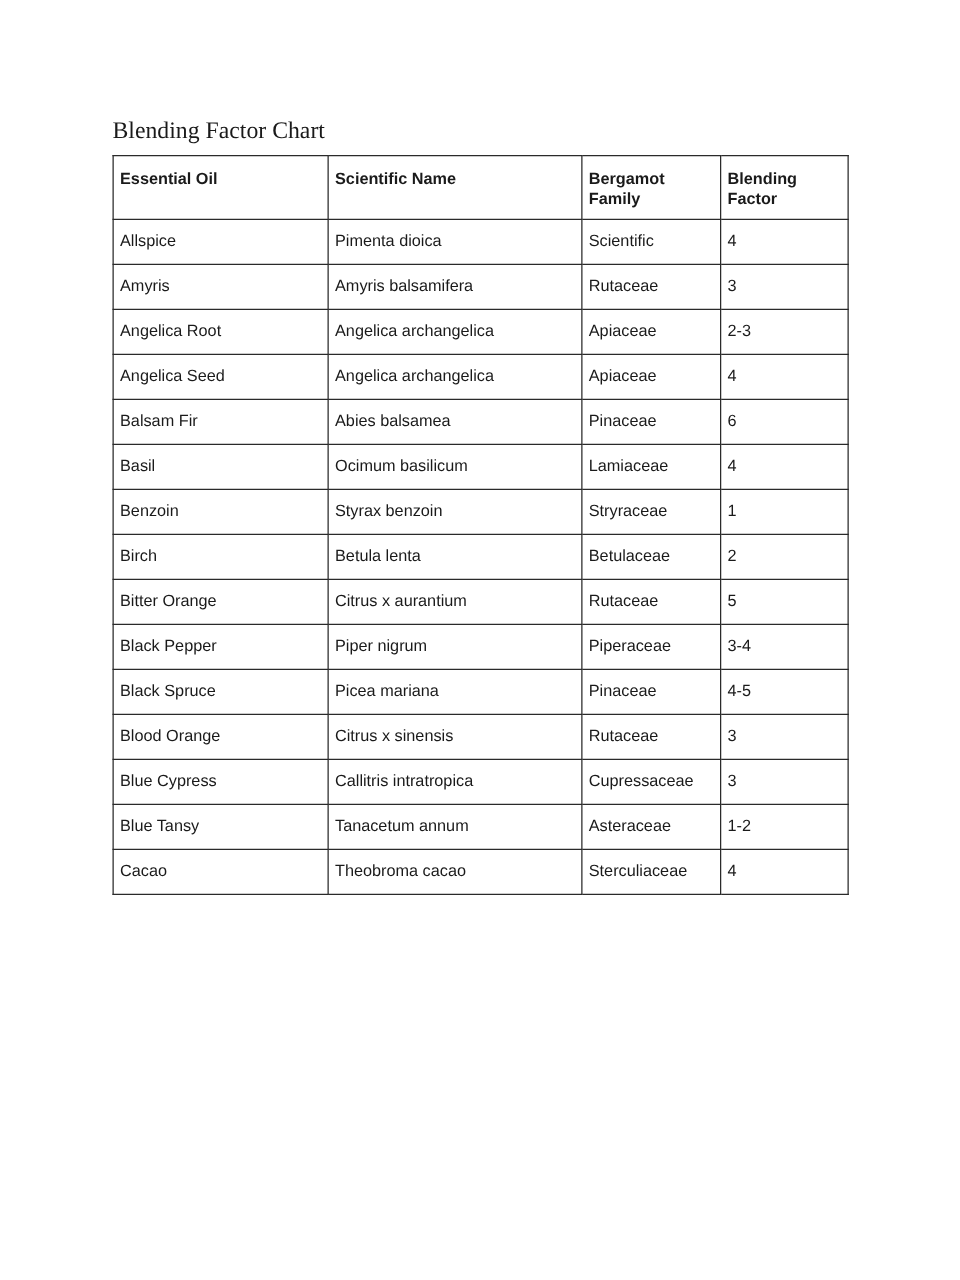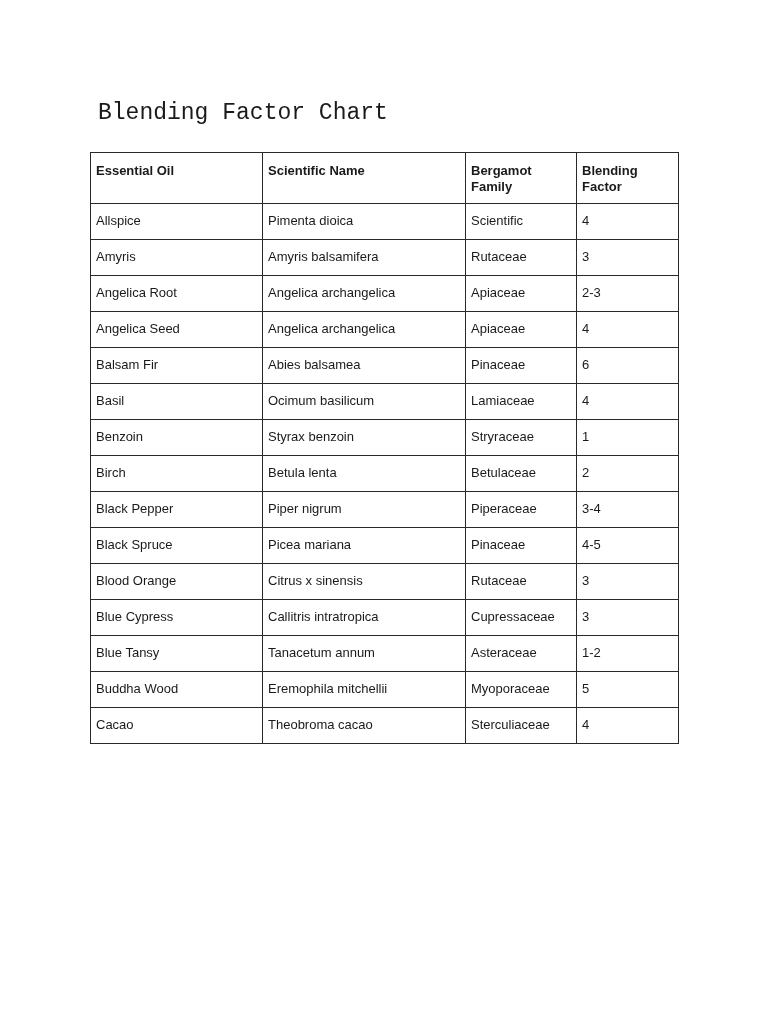--- a/index.html
+++ b/index.html
@@ -11,31 +11,31 @@
     width: 768px;
     height: 1024px;
     position: relative;
     overflow: hidden;
     color: #1a1a1a;
   }
   .page-title {
     position: absolute;
     left: 90px;
     top: 90px;
-    margin: 8px;
-    font-family: Liberation Mono, monospace;
+    margin: 0;
+    font-family: Liberation Serif, serif;
     font-weight: normal;
-    font-size: 23px;
+    font-size: 19px;
     line-height: 30px;
     color: #1a1a1a;
   }
   .chart-table {
     position: absolute;
     left: 90px;
-    top: 152px;
+    top: 124px;
     border-collapse: collapse;
     table-layout: fixed;
     width: 588px;
     font-family: "Liberation Sans", "DejaVu Sans", sans-serif;
     font-size: 13px;
     color: #1a1a1a;
   }
   .chart-table col.c1 { width: 172px; }
   .chart-table col.c2 { width: 203px; }
   .chart-table col.c3 { width: 111px; }
@@ -135,20 +135,26 @@
         <td>Stryraceae</td>
         <td>1</td>
       </tr>
       <tr>
         <td>Birch</td>
         <td>Betula lenta</td>
         <td>Betulaceae</td>
         <td>2</td>
       </tr>
       <tr>
+        <td>Bitter Orange</td>
+        <td>Citrus x aurantium</td>
+        <td>Rutaceae</td>
+        <td>5</td>
+      </tr>
+      <tr>
         <td>Black Pepper</td>
         <td>Piper nigrum</td>
         <td>Piperaceae</td>
         <td>3-4</td>
       </tr>
       <tr>
         <td>Black Spruce</td>
         <td>Picea mariana</td>
         <td>Pinaceae</td>
         <td>4-5</td>
@@ -165,25 +171,19 @@
         <td>Cupressaceae</td>
         <td>3</td>
       </tr>
       <tr>
         <td>Blue Tansy</td>
         <td>Tanacetum annum</td>
         <td>Asteraceae</td>
         <td>1-2</td>
       </tr>
       <tr>
-        <td>Buddha Wood</td>
-        <td>Eremophila mitchellii</td>
-        <td>Myoporaceae</td>
-        <td>5</td>
-      </tr>
-      <tr>
         <td>Cacao</td>
         <td>Theobroma cacao</td>
         <td>Sterculiaceae</td>
         <td>4</td>
       </tr>
     </tbody>
 </table>
 
 </body></html>

